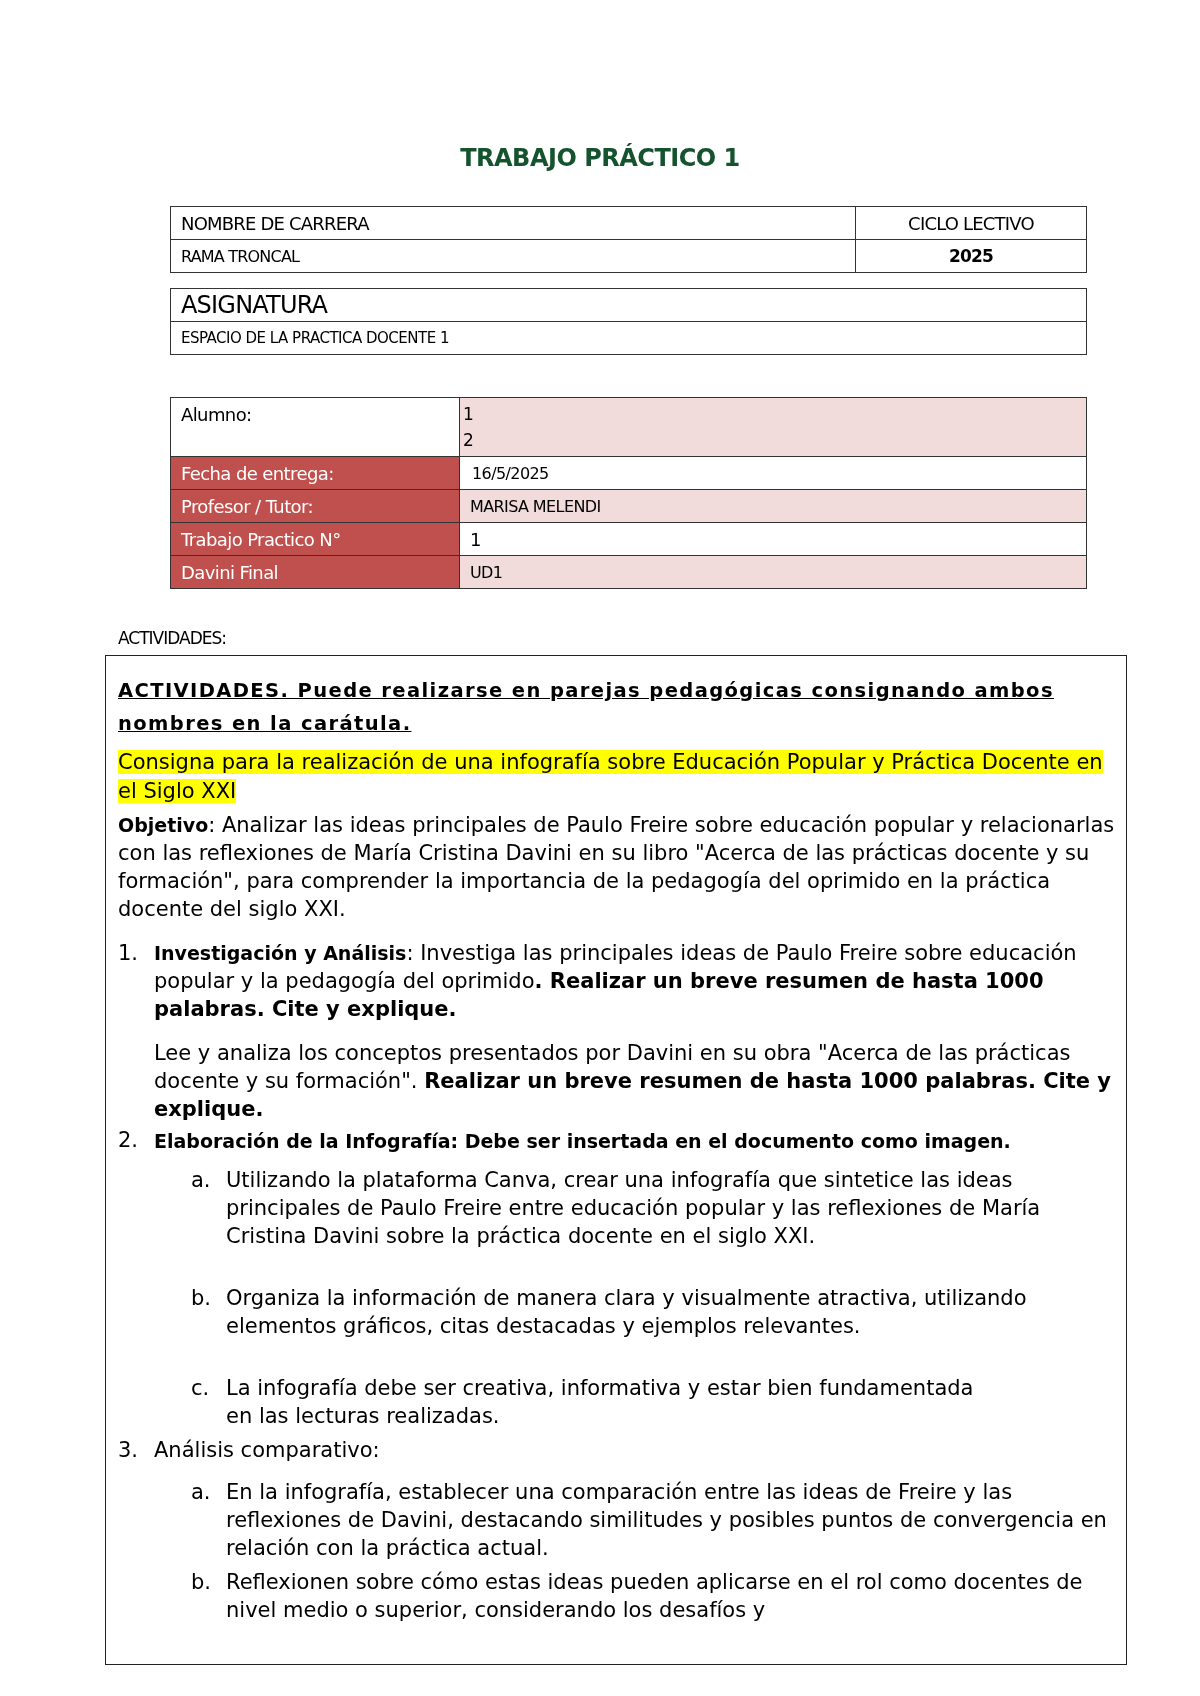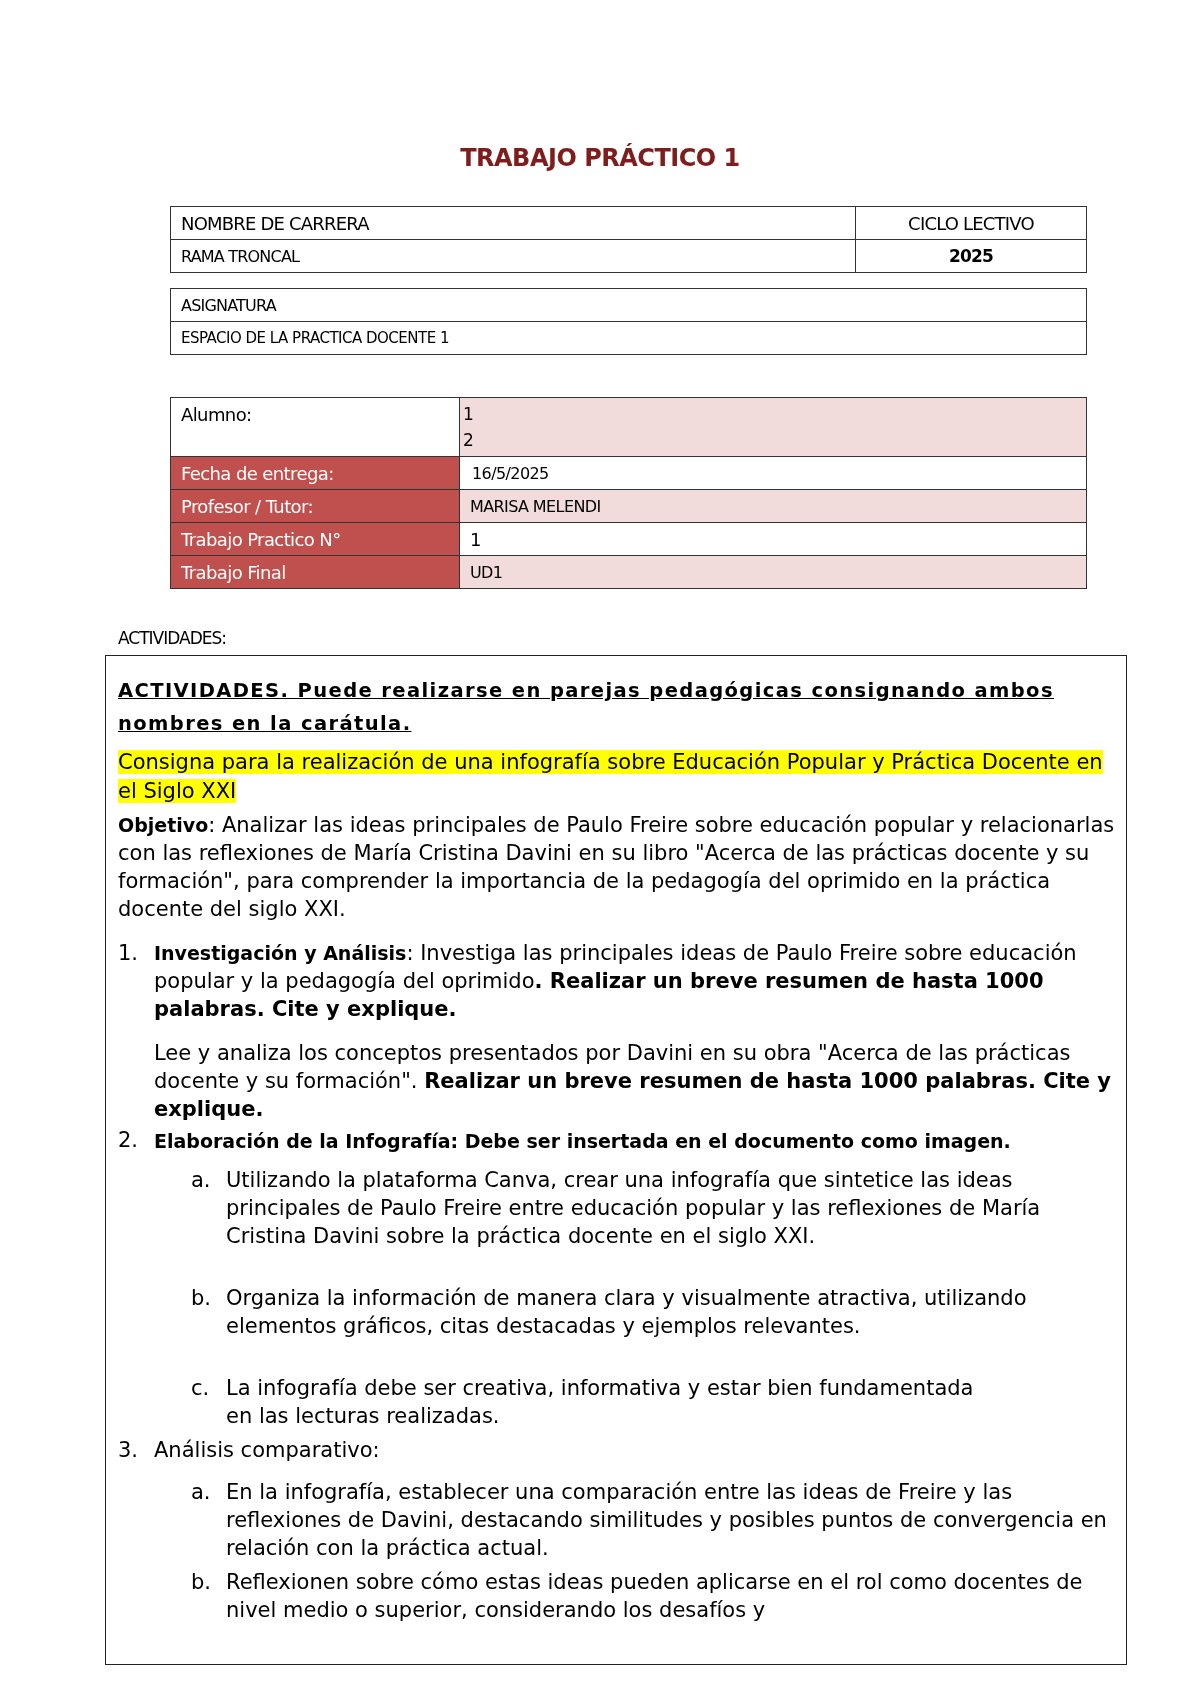--- a/index.html
+++ b/index.html
@@ -1,25 +1,25 @@
 <!DOCTYPE html>
 <html><head>
 <meta charset="utf-8">
 <style>
   html, body { margin:0; padding:0; background:#fff; }
   body { width:1200px; height:1696px; position:relative; overflow:hidden; font-family:"Liberation Sans", sans-serif; color:#000; }
-  .title { position:absolute; left:0; width:1200px; top:144px; text-align:center; font-family:"DejaVu Sans", sans-serif; font-weight:bold; font-size:24px; color:#7f1d1d; letter-spacing:-0.5px; }
+  .title { position:absolute; left:0; width:1200px; top:144px; text-align:center; font-family:"DejaVu Sans", sans-serif; font-weight:bold; font-size:24px; color:#14532d; letter-spacing:-0.5px; }
   table { border-collapse:collapse; position:absolute; font-family:"DejaVu Sans", sans-serif; }
   td { border:1.5px solid #333; padding:0 10px; }
   #t-carrera { left:170px; top:206px; width:917px; }
   #t-carrera td { height:32px; font-size:18px; letter-spacing:-0.8px; }
   #t-carrera .small { font-size:16px; }
   #t-carrera .col2 { width:210px; text-align:center; }
   #t-asig { left:170px; top:288px; width:917px; }
-  #t-asig td { height:32px; font-size:16px; letter-spacing:-0.8px; }
+  #t-asig td { height:32px; font-size:24px; letter-spacing:-0.8px; }
   #t-asig .small { font-size:15px; letter-spacing:-0.5px; }
   #t-alumno { left:170px; top:397px; width:917px; }
   #t-alumno td { height:32px; font-size:18px; letter-spacing:-0.6px; }
   #t-alumno .lbl { width:268px; background:#C0504D; color:#fff; }
   #t-alumno .lbl-white { background:#fff; color:#000; vertical-align:top; padding-top:6px;margin-left:20px; }
   #t-alumno .pink { background:#F2DBDB; }
   #t-alumno .white { background:#fff; }
   #t-alumno .val { font-size:16px; }
   .alumno-lines { font-size:17px; line-height:26px; padding-left:1px; }
   .act-label { position:absolute; left:118px; top:628px; font-family:"DejaVu Sans", sans-serif; font-size:17px; letter-spacing:-1px; }
@@ -75,21 +75,21 @@
   </tr>
   <tr>
     <td class="lbl">Profesor / Tutor:</td>
     <td class="pink val">MARISA MELENDI</td>
   </tr>
   <tr>
     <td class="lbl">Trabajo Practico N°</td>
     <td class="white val" style="font-size:18px;">1</td>
   </tr>
   <tr>
-    <td class="lbl">Trabajo Final</td>
+    <td class="lbl">Davini Final</td>
     <td class="pink val">UD1</td>
   </tr>
 </tbody>
   </table>
 
 <div class="act-label">ACTIVIDADES:</div>
 
 <div class="act-box">
   <div class="heading">ACTIVIDADES. Puede realizarse en parejas pedagógicas consignando ambos nombres en la carátula.</div>
 

